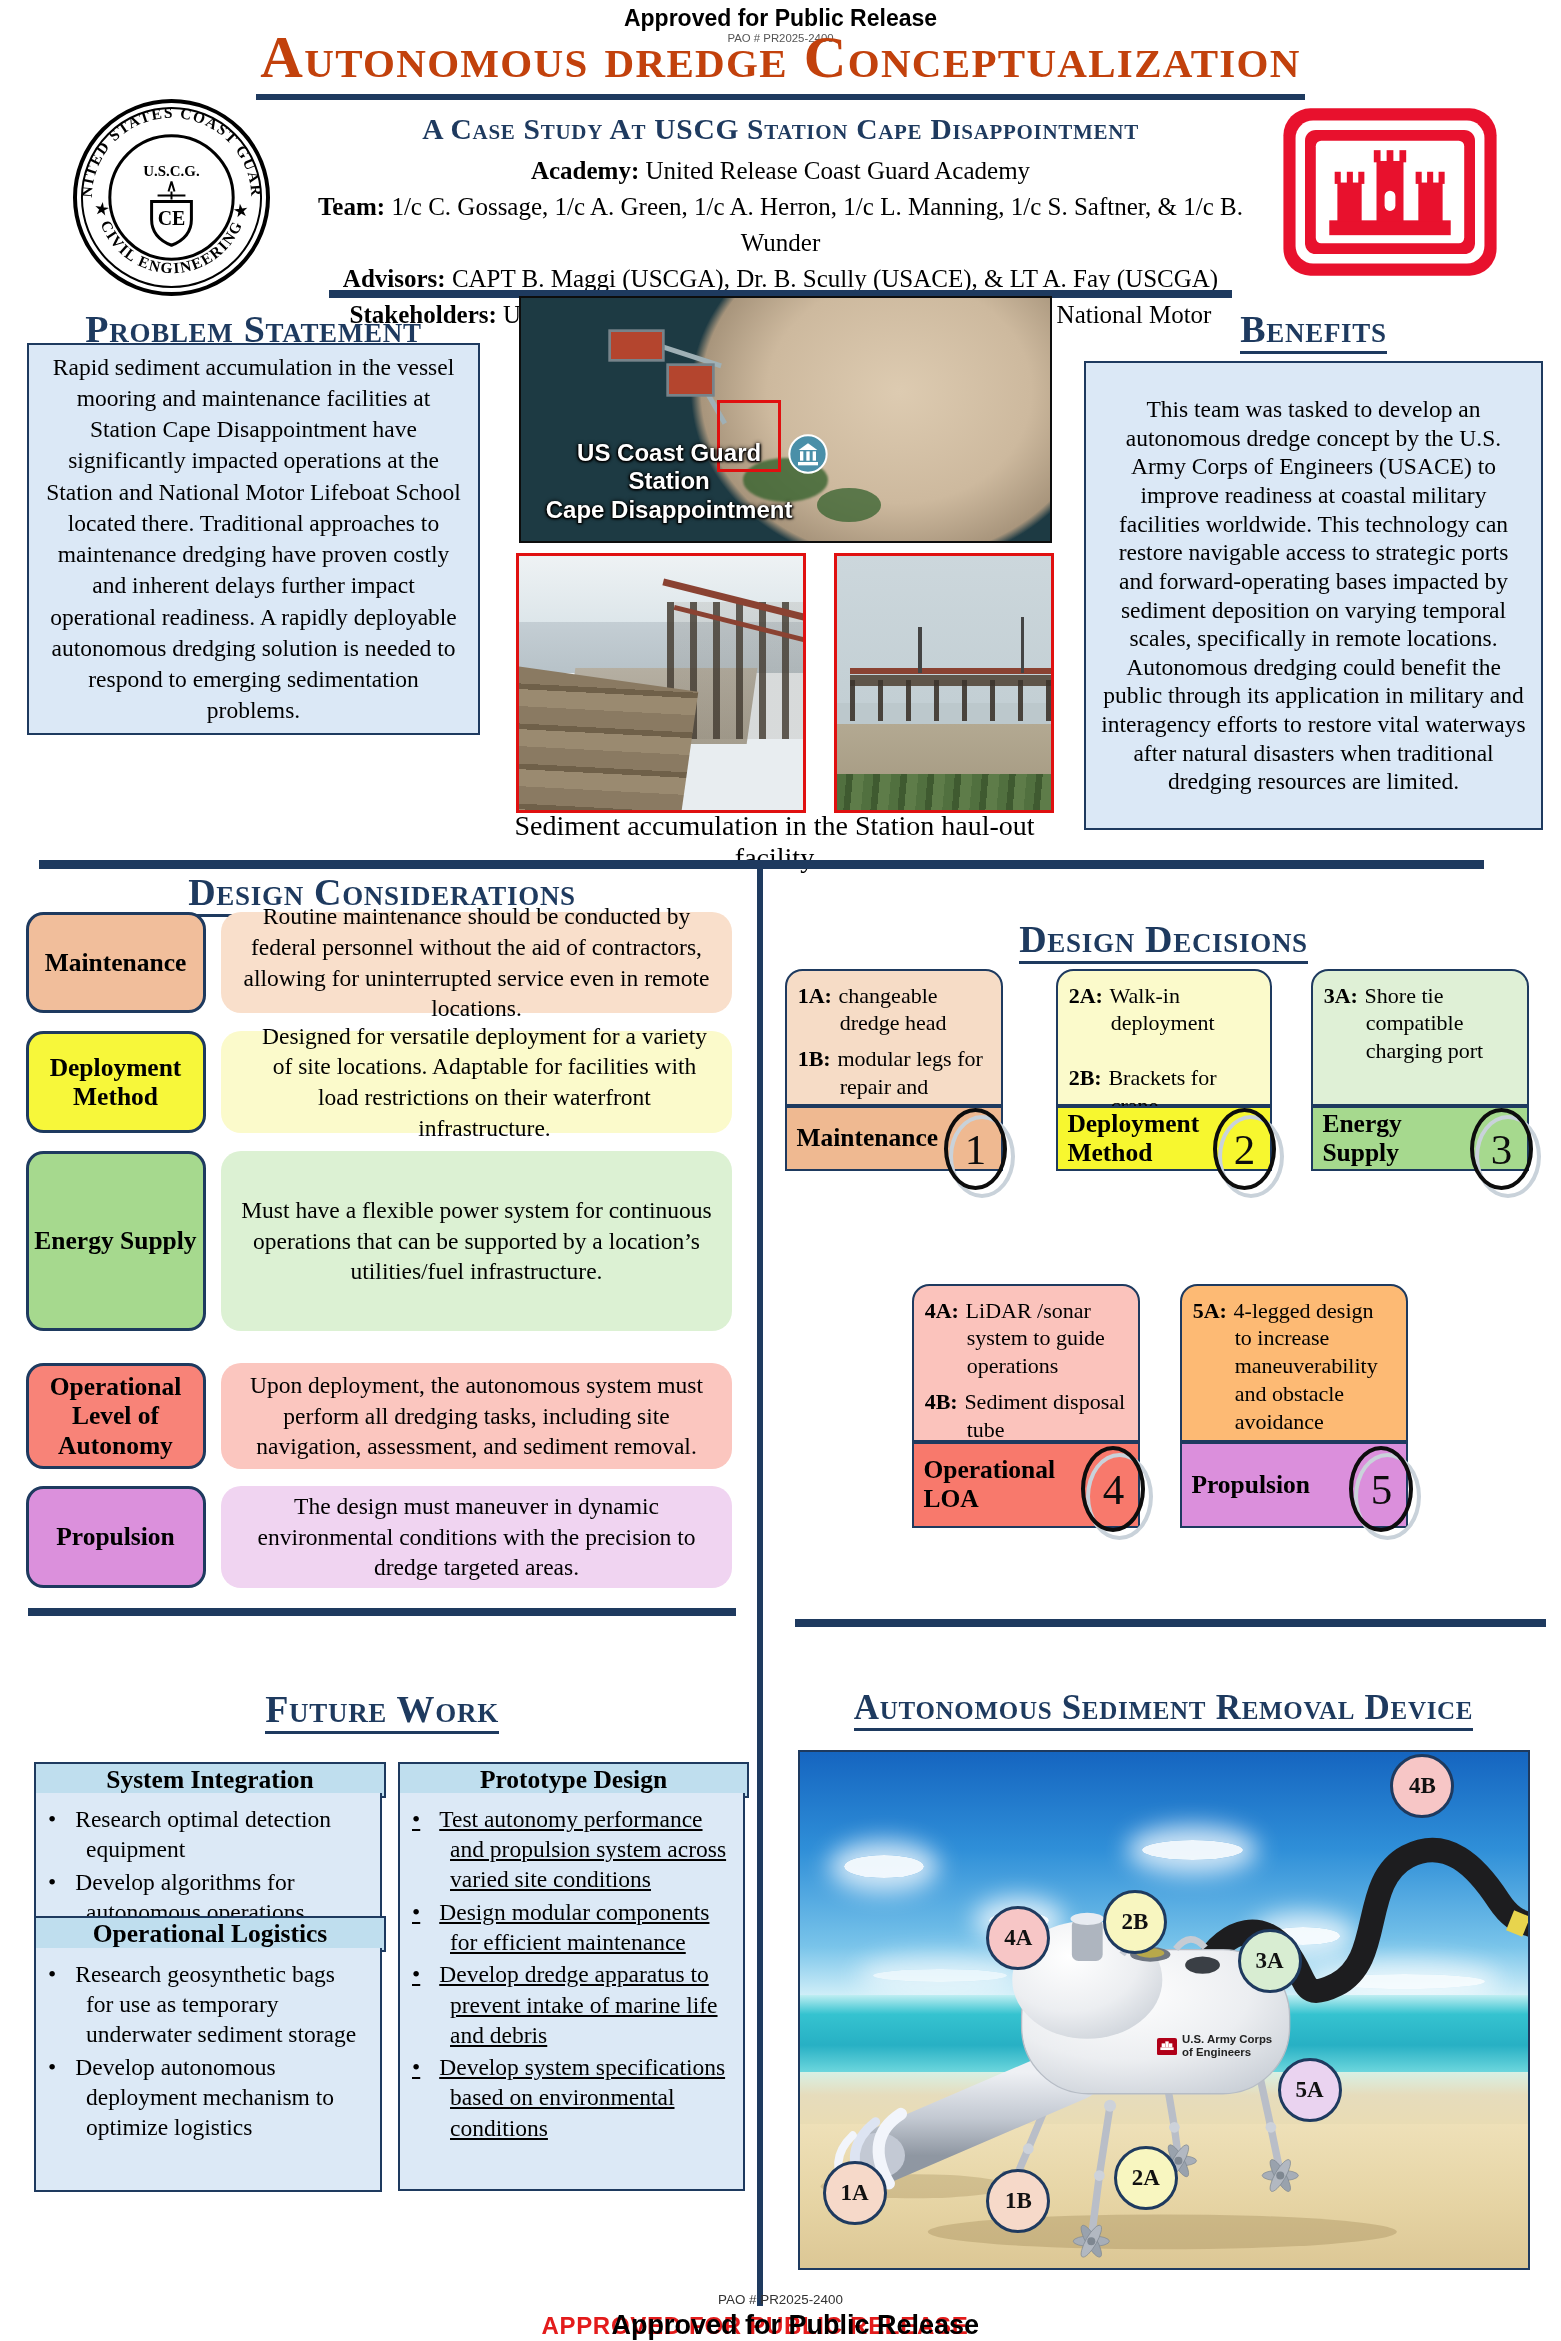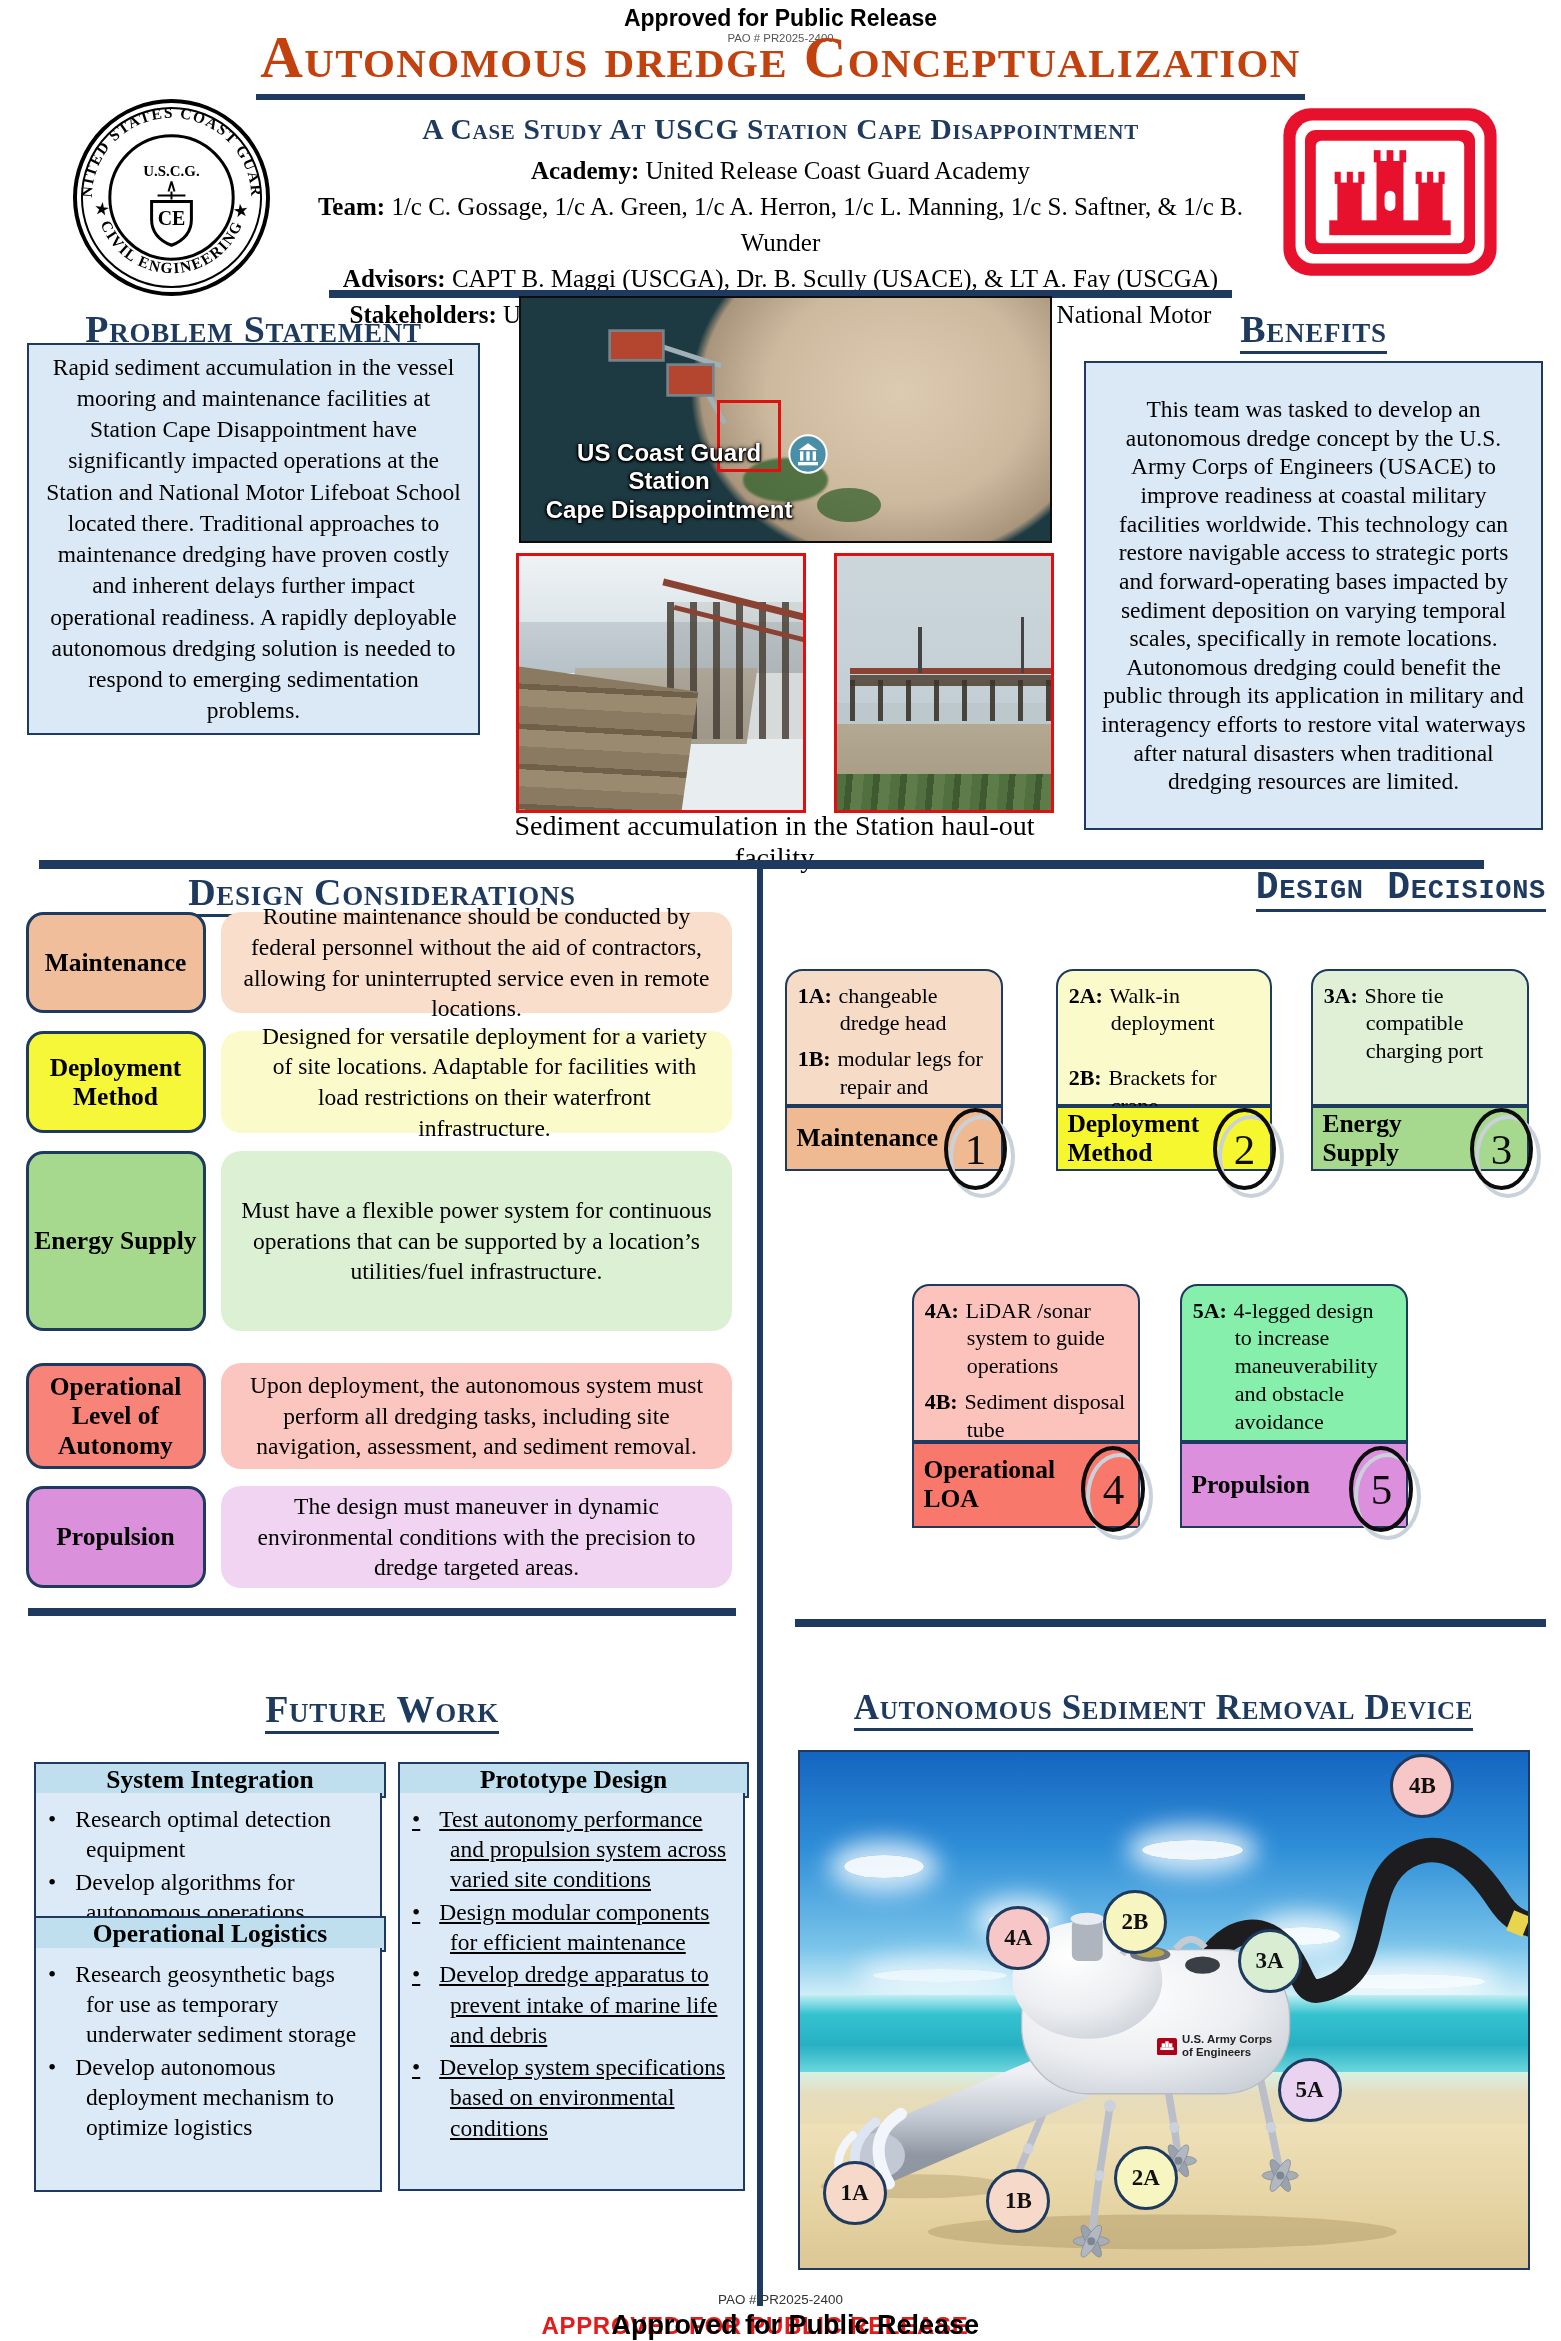--- a/index.html
+++ b/index.html
@@ -92,21 +92,21 @@
   
   .dc-h{left:20px;top:873px;width:724px;text-align:center;}
   .dc-label{position:absolute;left:25.5px;width:180px;border:3.4px solid #1E3A5F;border-radius:17.4px;
     display:flex;align-items:center;justify-content:center;text-align:center;
     font-weight:bold;font-size:25.5px;line-height:1.15;padding:4px;box-sizing:border-box;}
   .dc-text{position:absolute;left:221px;width:511px;border-radius:20px;
     display:flex;align-items:center;justify-content:center;text-align:center;
     font-size:23.5px;line-height:1.3;padding:6.7px 20px;box-sizing:border-box;}
 
   
-  .dd-h{left:781px;top:868px;width:765px;text-align:right;font-family:Liberation Mono, monospace;}
+  .dd-h{left:781px;top:920px;width:765px;text-align:center;}
   .dd-card{position:absolute;}
   .dd-body{position:absolute;left:0;top:0;width:100%;border:2.7px solid #1E3A5F;border-radius:17.4px 17.4px 0 0;
     box-sizing:border-box;padding:10.7px 10.7px;}
   .dd-line{font-size:22px;line-height:1.26;padding-left:42px;text-indent:-42px;margin-bottom:8px;}
   .dd-line b{margin-right:6.7px;}
   .dd-footer{position:absolute;left:0;width:100%;border:2.7px solid #1E3A5F;box-sizing:border-box;
     display:flex;align-items:center;font-weight:bold;font-size:25.5px;line-height:1.12;padding:4px 9.4px;}
   .ghost{position:absolute;border:4.7px solid #c9d2da;border-radius:50%;background:transparent;}
   .numc{position:absolute;border:4.7px solid #0d0d0d;border-radius:50%;display:flex;align-items:center;
     justify-content:center;font-size:43px;font-family:"Liberation Serif",serif;color:#0d0d0d;background:transparent;}
@@ -363,21 +363,21 @@
       <div class="dd-line"><b class="k">4B:</b><span>Sediment disposal tube</span></div>
     </div>
     <div class="dd-footer" style="top: 158px; height: 86px; background: rgb(248, 121, 108);">
       <span style="max-width:141px;">Operational LOA</span>
     </div>
     <div class="ghost" style="right:-13.4px;top:169px;width:59px;height:79px;"></div>
     <div class="numc" style="right:-5.4px;top:162px;width:56px;height:78px;">4</div>
   </div>
 
   <div class="dd-card" style="left:1180px;top:1284px;width:228px;height:243px;">
-    <div class="dd-body" style="height: 158px; background: #86efac;">
+    <div class="dd-body" style="height: 158px; background: #fdba74;">
       <div class="dd-line"><b class="k">5A:</b><span>4-legged design to increase maneuverability and obstacle avoidance</span></div>
     </div>
     <div class="dd-footer" style="top: 158px; height: 86px; background: rgb(219, 143, 220);">
       <span style="max-width:141px;">Propulsion</span>
     </div>
     <div class="ghost" style="right:-13.4px;top:169px;width:59px;height:79px;"></div>
     <div class="numc" style="right:-5.4px;top:162px;width:56px;height:78px;">5</div>
   </div>
 
   <div class="abs fw-h">

